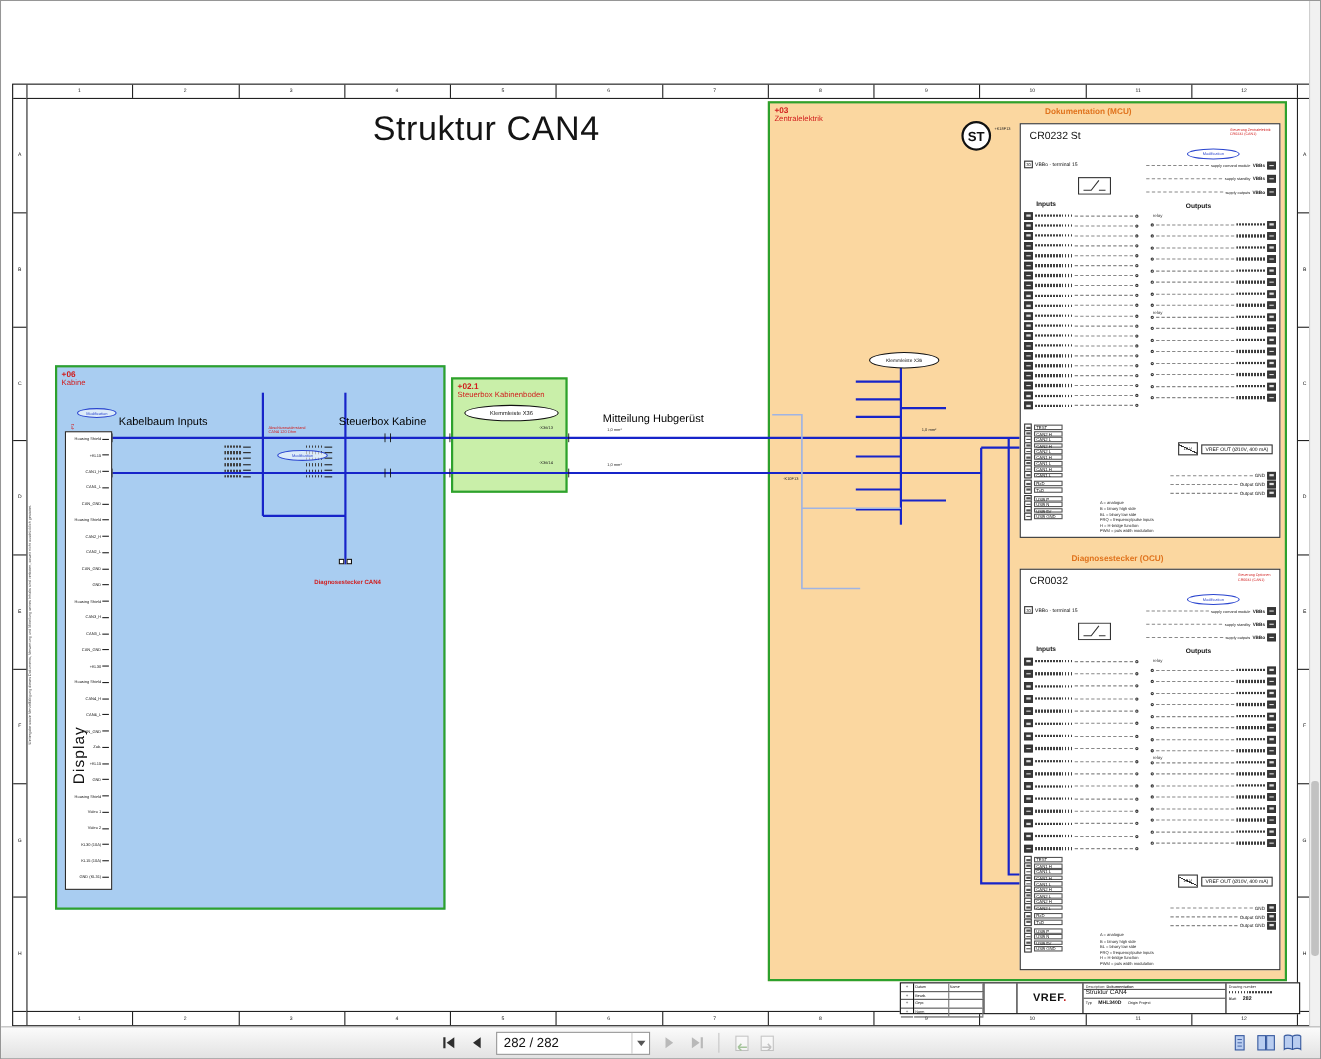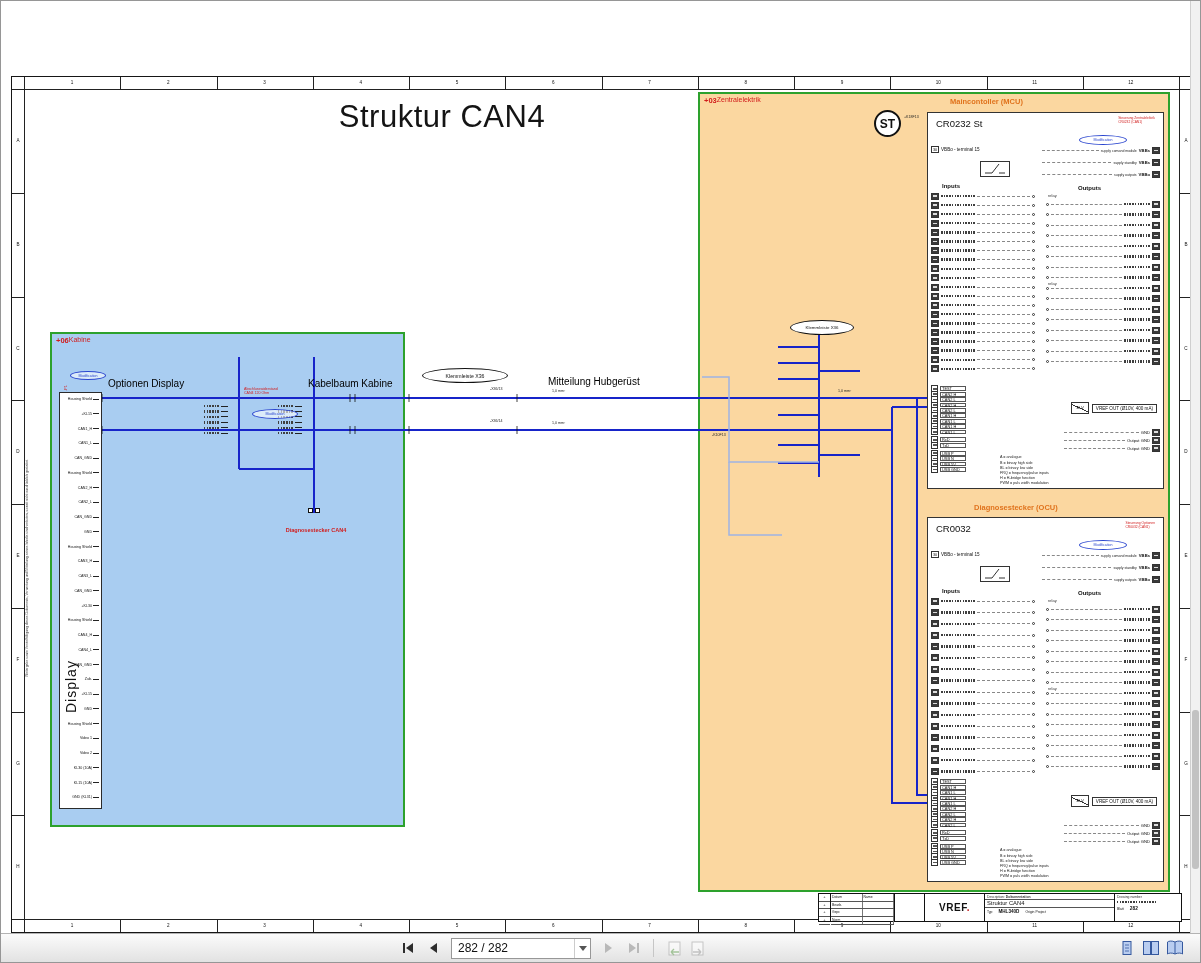--- a/index.html
+++ b/index.html
@@ -12,21 +12,21 @@
   .vtick.b{top:auto;bottom:0}
   .rlet{position:absolute;width:12px;text-align:center;font-size:4.6px;color:#111}
   .htick{position:absolute;left:0;height:1px;width:12px;background:#222}
   .htick.r{left:auto;right:0}
   .rot{position:absolute;left:13px;top:600px;transform:rotate(-90deg);transform-origin:0 0;font-size:3.4px;color:#444;width:320px;line-height:4px}
   #big-title{position:absolute;left:295px;top:22px;width:270px;text-align:center;font-size:31px;color:#141414;letter-spacing:.5px}
   .region{position:absolute;border:2px solid #2da12d;box-sizing:border-box}
   #reg-kabine{left:38px;top:255px;width:355px;height:495px;background:#a9cdf1}
   #reg-steuerbox{left:398px;top:266px;width:106px;height:105px;background:#c9efa9}
   #reg-ze{left:686px;top:15px;width:472px;height:800px;background:#fbd7a0}
-  .reg-head{position:absolute;left:4px;top:2px;display:flex;flex-direction:row}
+  .reg-head{position:absolute;left:4px;top:2px;display:flex;flex-direction:column}
   .reg-tag{font-size:7.5px;font-weight:bold;color:#d11c1c;line-height:9px}
   .reg-name{font-size:7px;color:#d11c1c;line-height:8px;white-space:nowrap}
   #wires{position:absolute;left:0;top:0;z-index:2;pointer-events:none}
   #display-block{position:absolute;left:47px;top:315px;width:43px;height:417px;background:#fff;border:1px solid #2b2b2b;box-sizing:border-box;z-index:3}
   .vtext{writing-mode:vertical-rl;transform:rotate(180deg);position:absolute;left:3px;top:120px;height:200px;font-size:14px;color:#111;letter-spacing:1px}
   .vred{writing-mode:vertical-rl;transform:rotate(180deg);position:absolute;font-size:3.8px;color:#d11c1c;z-index:3}
   .dpin{position:absolute;right:2px;display:flex;align-items:center;gap:1px;font-size:3.6px;color:#111;white-space:nowrap;height:10px}
   .dsym{width:6px;border-top:1px solid #222}
   .klabel{position:absolute;font-size:10px;color:#000;z-index:4;white-space:nowrap}
   .red-label{position:absolute;font-size:5.5px;color:#d11c1c;z-index:4;font-weight:bold}
@@ -105,20 +105,26 @@
     <div id="sheet">
       <div id="frame"></div>
       <div id="side-note" class="rot">Weitergabe sowie Vervielfältigung dieses Dokuments, Verwertung und Mitteilung seines Inhalts sind verboten, soweit nicht ausdrücklich gestattet.</div>
 
       <div class="region" id="reg-kabine">
         <div class="reg-head">
           <span class="reg-tag">+06</span>
           <span class="reg-name">Kabine</span>
         </div>
       </div>
+      <div class="region" id="reg-steuerbox">
+        <div class="reg-head">
+          <span class="reg-tag">+02.1</span>
+          <span class="reg-name" style="white-space:normal;width:96px">Steuerbox Kabinenboden</span>
+        </div>
+      </div>
       <div class="region" id="reg-ze">
         <div class="reg-head">
           <span class="reg-tag">+03</span>
           <span class="reg-name">Zentralelektrik</span>
         </div>
       </div>
 
       <svg id="wires" width="1179" height="853" viewBox="0 0 1179 853">
         <g stroke="#1724c9" stroke-width="2" fill="none">
           <polyline points="90,321 915,321"></polyline>
@@ -262,35 +268,35 @@
             </div>
             <div class="dpin" style="top: 399.25px;">
               <span>GND (KL31)</span>
               <i class="dsym"></i>
             </div>
           </div>
       </div>
       <span class="vred" style="left:52px;top:288px;height:26px">-P1</span>
       <div class="oval-blue" style="left:58px;top:294px;width:34px;height:7px">Modification</div>
 
-      <span class="klabel" style="left:96px;top:301px">Optionen Display</span>
-      <span class="klabel" style="left:296px;top:301px">Kabelbaum Kabine</span>
+      <span class="klabel" style="left:96px;top:301px">Kabelbaum Inputs</span>
+      <span class="klabel" style="left:296px;top:301px">Steuerbox Kabine</span>
       <span class="klabel" style="left:536px;top:299px">Mitteilung Hubgerüst</span>
 
       <div class="oval-blue" style="left:240px;top:332px;width:44px;height:8px">Modification</div>
       <div class="dbox" style="left:296px;top:431px"></div>
       <div class="dbox" style="left:303px;top:431px"></div>
       <span class="red-label" style="left:256px;top:450px;width:96px;text-align:center">Diagnosestecker CAN4</span>
 
       <div class="oval" style="left:410px;top:291px;width:84px;height:13px;font-size:5.2px">Klemmleiste X36</div>
       <div class="oval" style="left:778px;top:243px;width:62px;height:13px;font-size:4.4px">Klemmleiste X36</div>
 
       <div id="st-circle">ST</div>
 
-      <span class="orange-head" style="left:938px;top:20px">Maincontoller (MCU)</span>
+      <span class="orange-head" style="left:938px;top:20px">Dokumentation (MCU)</span>
       <span class="orange-head" style="left:962px;top:426px">Diagnosestecker (OCU)</span>
       <div id="mcu" class="controller">
           <div class="c-title">CR0232 St</div>
           <div class="c-note">
             <div>Steuerung Zentralelektrik</div>
             <div>CR0232 (CAN1)</div>
           </div>
           <div class="c-mod oval-blue">Modification</div>
           <div class="c-power">
             <span class="pinbox">30</span>

